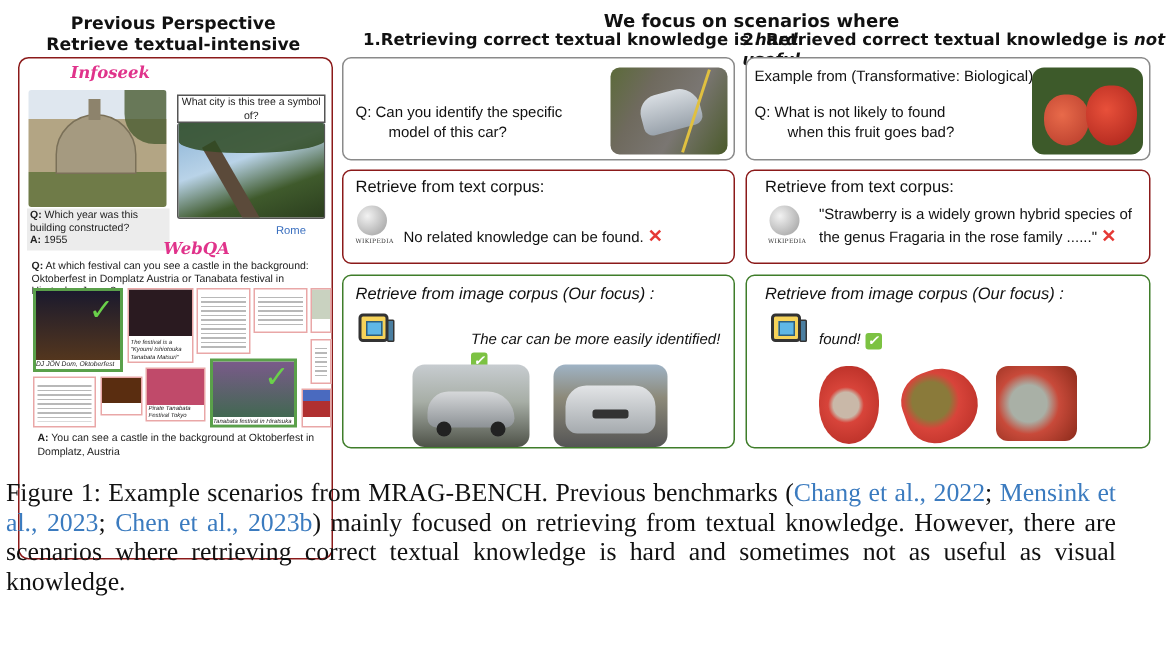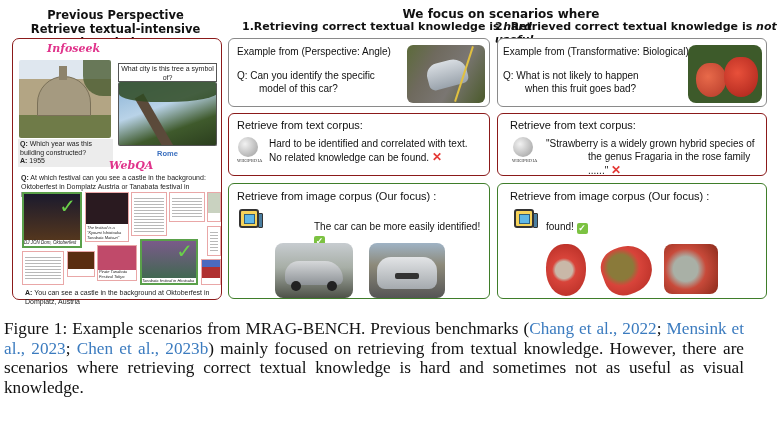--- a/index.html
+++ b/index.html
@@ -3,36 +3,36 @@
 <meta charset="utf-8">
 <style>
   * { box-sizing: border-box; margin: 0; padding: 0; }
   html, body { width: 780px; height: 444px; background: #ffffff; overflow: hidden; }
   body { position: relative; font-family: "DejaVu Sans", sans-serif; color: #111; }
 
   .abs { position: absolute; }
 
   
   .left-title { left: 8px; top: 8px; width: 215px; text-align: center; font-weight: bold; font-size: 11.5px; line-height: 14px; color: #111; font-family: "DejaVu Sans", sans-serif; }
-  .left-panel { left: 12px; top: 38px; width: 210px; height: 262px; border: 1.5px solid #8b1a1a; border-radius: 7px; background: #fff; }
+  .left-panel { left: 12px; top: 38px; width: 210px; height: 335px; border: 1.5px solid #8b1a1a; border-radius: 7px; background: #fff; }
   .bench-name { font-family: "DejaVu Serif", serif; font-style: italic; font-weight: bold; color: #e0338b; font-size: 11px; }
   .photo { position: absolute; border-radius: 2px; overflow: hidden; }
   .small-txt { font-family: "Liberation Sans", sans-serif; font-size: 7px; line-height: 8.5px; color: #222; }
   .tile { position: absolute; border: 1.5px solid #e9a7a7; background: #fff; }
   .tile.good { border: 2px solid #5aa04a; }
   .textlines { position: absolute; left: 2px; right: 2px; top: 3px; bottom: 3px;
     background: repeating-linear-gradient(#fff 0 2px, #9a9a9a 2px 3px); opacity: .7; }
 
   
   .main-title { left: 226px; top: 7px; width: 550px; text-align: center; font-weight: bold; font-size: 12px; color: #111; }
   .col-title { top: 20px; font-weight: bold; font-size: 11px; color: #111; }
   .card { position: absolute; border-radius: 6px; background: #fff; }
   .card.gray { border: 1.5px solid #8a8a8a; }
   .card.red { border: 1.5px solid #8b1a1a; }
-  .card.green { border: 1.5px solid #3f7d2a; }
+  .card.green { border: 1.5px solid #3f7d2a; font-style: italic; }
   .card-txt { font-family: "Liberation Sans", sans-serif; font-size: 10px; line-height: 12.5px; color: #111; }
   .card-head { font-family: "Liberation Sans", sans-serif; font-size: 11px; color: #111; }
 
   .wiki { position: absolute; width: 22px; height: 28px; }
   .wiki .globe { width: 20px; height: 20px; border-radius: 50%; background: radial-gradient(circle at 35% 35%, #f2f2f2, #9a9a9a); margin: 0 auto; }
   .wiki .lbl { font-family: "DejaVu Serif", serif; font-size: 4px; text-align: center; color: #333; margin-top: 1px; letter-spacing: 0.2px; }
 
   .imgicon { position: absolute; width: 20px; height: 19px; border: 2px solid #333; border-radius: 3px; background: #f6d35a; }
   .imgicon::after { content: ""; position: absolute; left: 3px; top: 3px; width: 9px; height: 8px; background: #5fb7e6; border: 1px solid #2d5f7e; }
   .imgicon::before { content: ""; position: absolute; right: -6px; top: 2px; width: 3px; height: 13px; background: #4a7ea0; border: 1px solid #333; border-radius: 1px; }
@@ -64,21 +64,21 @@
   <div class="abs small-txt" style="left:5px;top:100px;width:95px;background:#ececec;padding:1px 2px;">
     <b>Q:</b> <span>Which year was this building constructed?</span><br>
     <b>A:</b> <span>1955</span>
   </div>
 
   <div class="abs small-txt" style="left:105px;top:24px;width:99px;height:19px;border:1px solid #555;text-align:center;padding-top:1px;">What city is this tree a symbol of?</div>
   <div class="photo" style="left:105px;top:43px;width:99px;height:64px;border:1px solid #555;border-top:none;background:linear-gradient(160deg,#8ab3d6 0%,#b9d3e8 40%,#3f5a2c 70%,#2b3e1e 100%);">
     <div style="position:absolute;left:30px;top:10px;width:10px;height:60px;background:#5b4a3a;transform:rotate(-30deg);"></div>
     <div style="position:absolute;left:0;top:0;width:99px;height:20px;background:#2f4a22;border-radius:0 0 50% 40%;opacity:.85;"></div>
   </div>
-  <div class="abs" style="left:105px;top:110px;width:99px;text-align:center;font-family:'Liberation Sans',sans-serif;font-weight:bold;font-size:7.5px;color:#3a6fbf;">Rome</div>
+  <div class="abs" style="left:92px;top:110px;width:99px;text-align:right;font-family:'Liberation Sans',sans-serif;font-weight:normal;font-size:7.5px;color:#3a6fbf;">Rome</div>
 
   <div class="abs bench-name" style="left:96px;top:120px;">WebQA</div>
   <div class="abs small-txt" style="left:8px;top:135px;width:196px;">
     <b>Q:</b> <span>At which festival can you see a castle in the background: Oktoberfest in Domplatz Austria or Tanabata festival in Hiratsuka, Japan?</span>
   </div>
 
   <div class="tile good" style="left:9px;top:153px;width:60px;height:56px;background:linear-gradient(#1b1a2d,#5b3a1c);">
     <span style="position:absolute;right:4px;top:0;color:#6ad04a;font-size:20px;font-weight:bold;">✓</span>
     <div class="small-txt" style="position:absolute;left:0;bottom:0;width:100%;background:#fff;font-size:4.5px;line-height:6px;font-style:italic;">DJ JÖN Dom, Oktoberfest</div>
   </div>
@@ -116,36 +116,34 @@
 
 <div class="abs main-title">We focus on scenarios where</div>
 <div class="abs col-title" style="left:242px;">
   <span>1.Retrieving correct textual knowledge is </span><i>hard</i>
 </div>
 <div class="abs col-title" style="left:495px;">
   <span>2. Retrieved correct textual knowledge is </span><i>not useful</i>
 </div>
 
 <div class="card gray" style="left:228px;top:38px;width:262px;height:69px;">
-  <div class="abs card-txt" style="left:8px;top:7px;">Example from (Perspective: Angle)</div>
   <div class="abs card-txt" style="left:8px;top:31px;">Q: Can you identify the specific</div>
   <div class="abs card-txt" style="left:30px;top:44px;">model of this car?</div>
   <div class="photo" style="left:178px;top:6px;width:78px;height:58px;border-radius:6px;background:linear-gradient(120deg,#5c6b3a 0%,#6f6a5e 30%,#7a7672 60%,#4a5a2a 100%);">
     <div style="position:absolute;left:20px;top:16px;width:40px;height:26px;border-radius:12px 14px 6px 6px;background:linear-gradient(#d8dde2,#9aa3ac);transform:rotate(-15deg);"></div>
     <div style="position:absolute;left:56px;top:0;width:2px;height:58px;background:#e0c040;transform:rotate(18deg);"></div>
   </div>
 </div>
 
 <div class="card red" style="left:228px;top:113px;width:262px;height:63px;">
   <div class="abs card-head" style="left:8px;top:5px;">Retrieve from text corpus:</div>
   <div class="wiki" style="left:8px;top:23px;">
     <div class="globe"></div>
       <div class="lbl">WIKIPEDIA</div>
   </div>
-  <div class="abs card-txt" style="left:40px;top:24px;">Hard to be identified and correlated with text.</div>
   <div class="abs card-txt" style="left:40px;top:37px;">
     <span>No related knowledge can be found.</span> <span class="xmark">✕</span>
   </div>
 </div>
 
 <div class="card green" style="left:228px;top:183px;width:262px;height:116px;">
   <div class="abs card-head" style="left:8px;top:6px;">Retrieve from image corpus (Our focus) :</div>
   <div class="imgicon" style="left:10px;top:25px;"></div>
   <div class="abs card-txt" style="left:40px;top:37px;margin-left:45px;">
     <span>The car can be more easily identified!</span> <span class="checkmark">✓</span>
@@ -156,36 +154,36 @@
     <div style="position:absolute;left:52px;top:38px;width:10px;height:10px;border-radius:50%;background:#222;"></div>
   </div>
   <div class="photo" style="left:140px;top:59px;width:76px;height:55px;border-radius:8px;background:linear-gradient(#9fb3c5 0%,#8d8a7a 40%,#555 100%);">
     <div style="position:absolute;left:8px;top:14px;width:60px;height:32px;border-radius:14px 14px 8px 8px;background:linear-gradient(#e2e4e6,#a5aaae);"></div>
     <div style="position:absolute;left:26px;top:30px;width:24px;height:6px;background:#333;border-radius:2px;"></div>
   </div>
 </div>
 
 <div class="card gray" style="left:497px;top:38px;width:270px;height:69px;">
   <div class="abs card-txt" style="left:5px;top:7px;">Example from (Transformative: Biological)</div>
-  <div class="abs card-txt" style="left:5px;top:31px;">Q: What is not likely to happen</div>
+  <div class="abs card-txt" style="left:5px;top:31px;">Q: What is not likely to found</div>
   <div class="abs card-txt" style="left:27px;top:44px;">when this fruit goes bad?</div>
   <div class="photo" style="left:190px;top:6px;width:74px;height:58px;border-radius:8px;background:#3d5a2a;">
     <div style="position:absolute;left:8px;top:18px;width:30px;height:34px;border-radius:45% 45% 50% 50%;background:radial-gradient(circle at 40% 40%,#e86a4a,#b53a2a);"></div>
     <div style="position:absolute;left:36px;top:12px;width:34px;height:40px;border-radius:45% 45% 50% 50%;background:radial-gradient(circle at 40% 40%,#e8503a,#a8221a);"></div>
   </div>
 </div>
 
 <div class="card red" style="left:497px;top:113px;width:270px;height:63px;">
   <div class="abs card-head" style="left:12px;top:5px;">Retrieve from text corpus:</div>
   <div class="wiki" style="left:14px;top:23px;">
     <div class="globe"></div>
       <div class="lbl">WIKIPEDIA</div>
   </div>
   <div class="abs card-txt" style="left:48px;top:24px;">"Strawberry is a widely grown hybrid species of</div>
-  <div class="abs card-txt" style="left:48px;top:37px;margin-left:42px;">
+  <div class="abs card-txt" style="left:48px;top:37px;">
     <span>the genus Fragaria in the rose family ......"</span> <span class="xmark">✕</span>
   </div>
 </div>
 
 <div class="card green" style="left:497px;top:183px;width:270px;height:116px;">
   <div class="abs card-head" style="left:12px;top:6px;">Retrieve from image corpus (Our focus) :</div>
   <div class="imgicon" style="left:16px;top:25px;"></div>
   <div class="abs card-txt" style="left:48px;top:37px;">
     <span>found!</span> <span class="checkmark">✓</span>
   </div>

